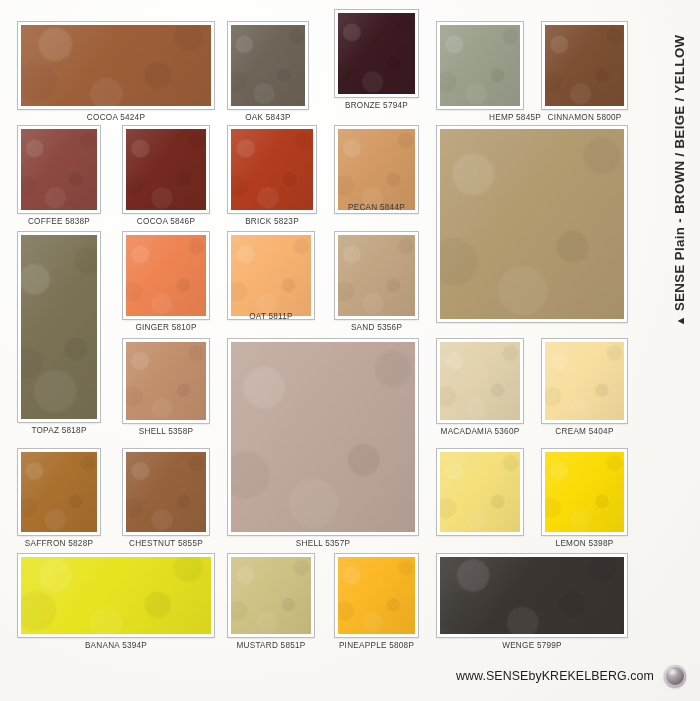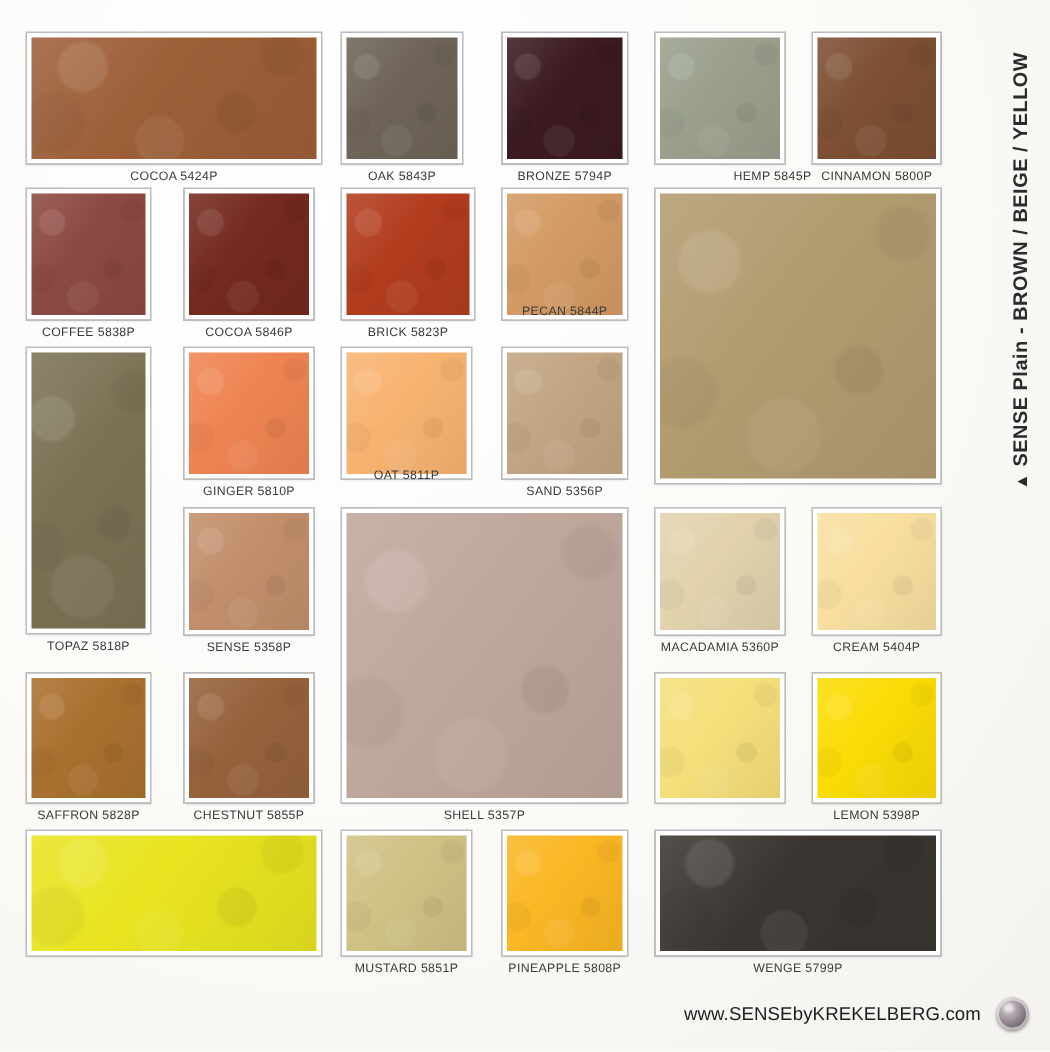--- a/index.html
+++ b/index.html
@@ -115,21 +115,21 @@
         </div>
         <div class="cap" style="top: 91px;">COCOA 5424P</div>
       </div>
       <div class="tile" style="left: 228px; top: 22px; width: 80px; height: 103px;">
         <div class="chip" style="height: 87px; background: rgb(110, 100, 87);">
           <div class="grain"></div>
           <div class="sheen"></div>
         </div>
         <div class="cap" style="top: 91px;">OAK 5843P</div>
       </div>
-      <div class="tile" style="left: 335px; top: 22px; width: 83px; height: 103px;">
+      <div class="tile" style="left: 335px; top: 10px; width: 83px; height: 103px;">
         <div class="chip" style="height: 87px; background: rgb(59, 26, 32);">
           <div class="grain"></div>
           <div class="sheen"></div>
         </div>
         <div class="cap" style="top: 91px;">BRONZE 5794P</div>
       </div>
       <div class="tile" style="left: 437px; top: 22px; width: 86px; height: 103px;">
         <div class="chip" style="height: 87px; background: rgb(154, 160, 140);">
           <div class="grain"></div>
           <div class="sheen"></div>
@@ -203,21 +203,21 @@
           <div class="grain"></div>
           <div class="sheen"></div>
         </div>
         <div class="cap" style="top: 91px;">SAND 5356P</div>
       </div>
       <div class="tile" style="left: 123px; top: 339px; width: 86px; height: 100px;">
         <div class="chip" style="height: 84px; background: rgb(194, 143, 108);">
           <div class="grain"></div>
           <div class="sheen"></div>
         </div>
-        <div class="cap" style="top: 88px;">SENSE 5358P</div>
+        <div class="cap" style="top: 88px;">SHELL 5358P</div>
       </div>
       <div class="tile" style="left: 228px; top: 339px; width: 190px; height: 212px;">
         <div class="chip" style="height: 196px; background: rgb(191, 167, 156);">
           <div class="grain"></div>
           <div class="sheen"></div>
         </div>
         <div class="cap" style="top: 200px;">SHELL 5357P</div>
       </div>
       <div class="tile" style="left: 437px; top: 339px; width: 86px; height: 100px;">
         <div class="chip" style="height: 84px; background: rgb(226, 211, 174);">
@@ -259,20 +259,21 @@
           <div class="grain"></div>
           <div class="sheen"></div>
         </div>
         <div class="cap" style="top: 90px;">LEMON 5398P</div>
       </div>
       <div class="tile" style="left: 18px; top: 554px; width: 196px; height: 99px;">
         <div class="chip" style="height: 83px; background: rgb(232, 228, 32);">
           <div class="grain"></div>
           <div class="sheen"></div>
         </div>
+        <div class="cap" style="top: 87px;">BANANA 5394P</div>
       </div>
       <div class="tile" style="left: 228px; top: 554px; width: 86px; height: 99px;">
         <div class="chip" style="height: 83px; background: rgb(207, 194, 133);">
           <div class="grain"></div>
           <div class="sheen"></div>
         </div>
         <div class="cap" style="top: 87px;">MUSTARD 5851P</div>
       </div>
       <div class="tile" style="left: 335px; top: 554px; width: 83px; height: 99px;">
         <div class="chip" style="height: 83px; background: rgb(251, 183, 36);">

